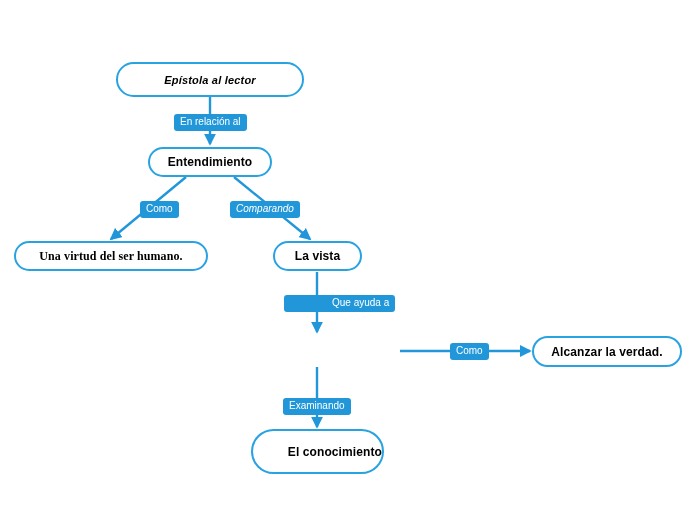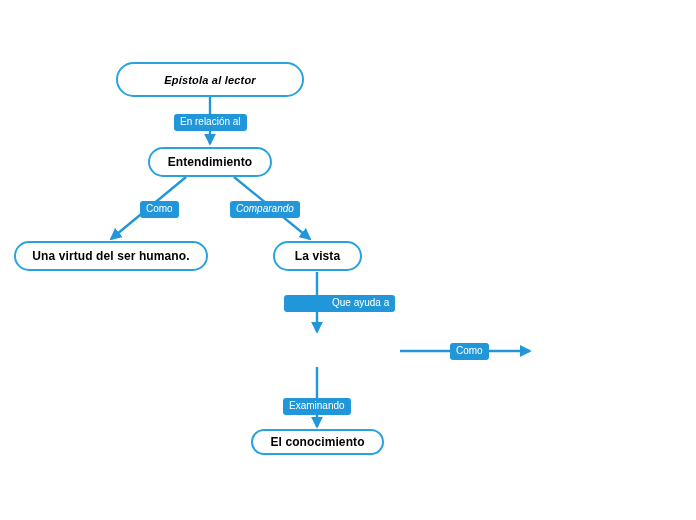--- a/index.html
+++ b/index.html
@@ -89,31 +89,34 @@
   </svg>
 
   <div class="node root" style="left:116px; top:62px; width:188px; height:35px;">
     <span>Epístola al lector</span>
   </div>
 
   <div class="node" style="left:148px; top:147px; width:124px; height:30px;">
     <span>Entendimiento</span>
   </div>
 
-  <div class="node" style="left:14px; top:241px; width:194px; height:30px;">
+  <div class="node" style="left:14px; top:241px; width:194px; height:30px;font-family:Liberation Serif, serif;">
     <span>Una virtud del ser humano.</span>
   </div>
 
   <div class="node" style="left:273px; top:241px; width:89px; height:30px;text-align:right;">
     <span>La vista</span>
   </div>
 
 
+  <div class="node" style="left:532px; top:336px; width:150px; height:31px;">
+    <span>Alcanzar la verdad.</span>
+  </div>
 
-  <div class="node" style="left:251px; top:429px; width:133px; height:26px;">
+  <div class="node" style="left:251px; top:429px; width:133px; height:45px;justify-content:flex-end;">
     <span>El conocimiento</span>
   </div>
 
   <div class="edge-label" style="left:174px; top:114px;">
     <span>En relación al</span>
   </div>
 
   <div class="edge-label" style="left:140px; top:201px;">
     <span>Como</span>
   </div>

